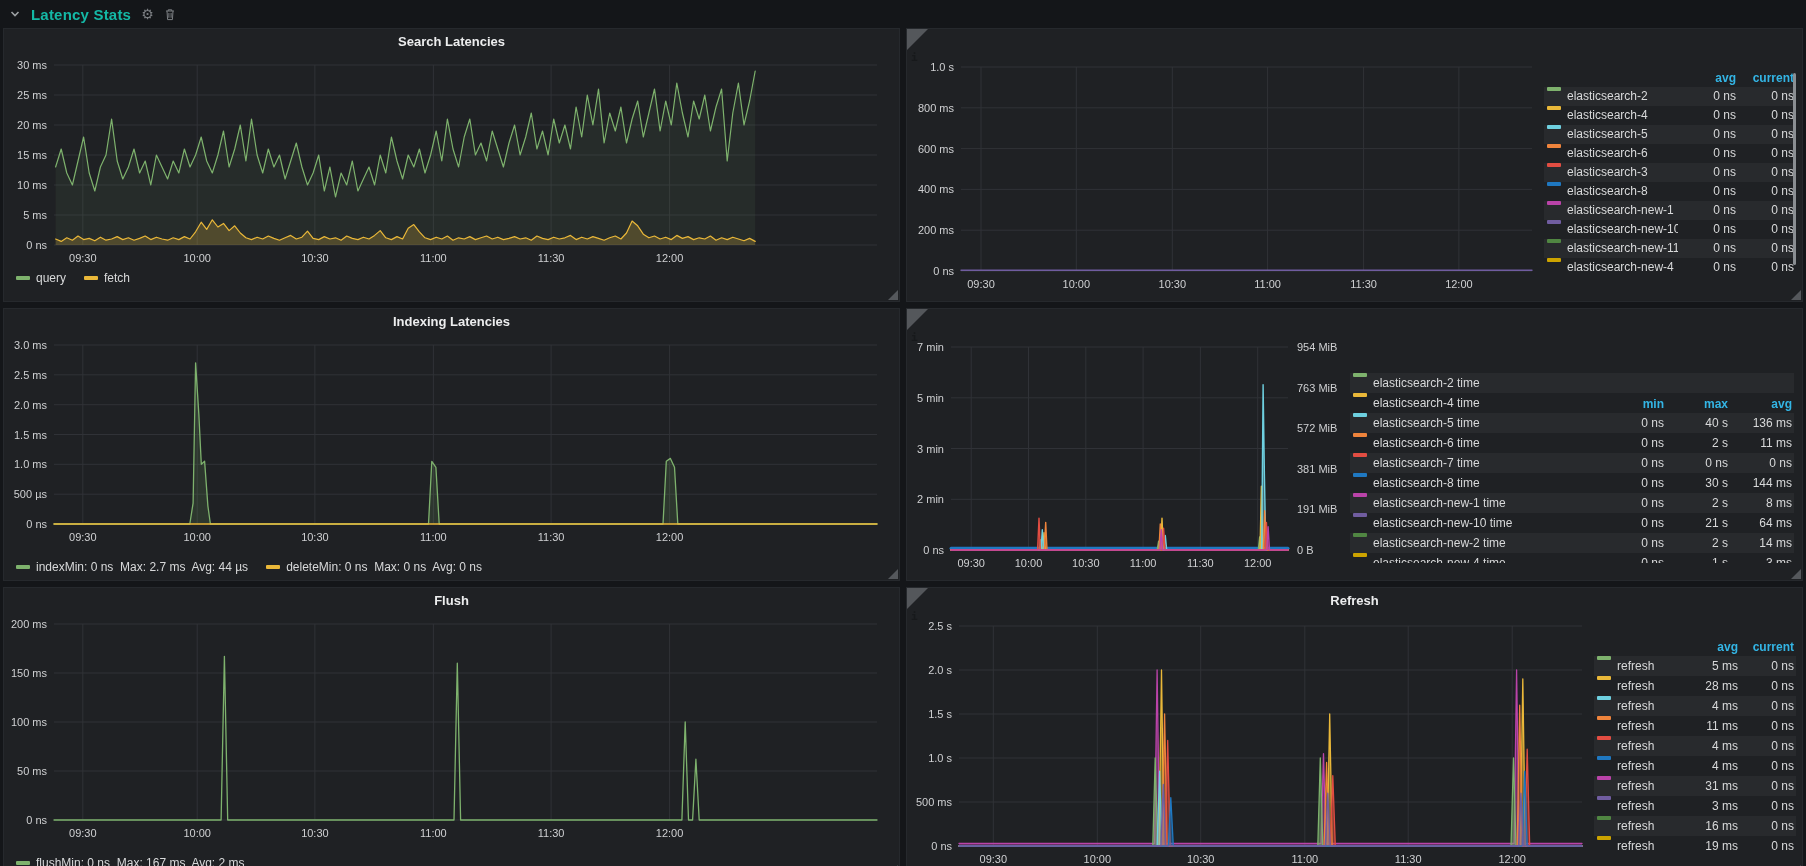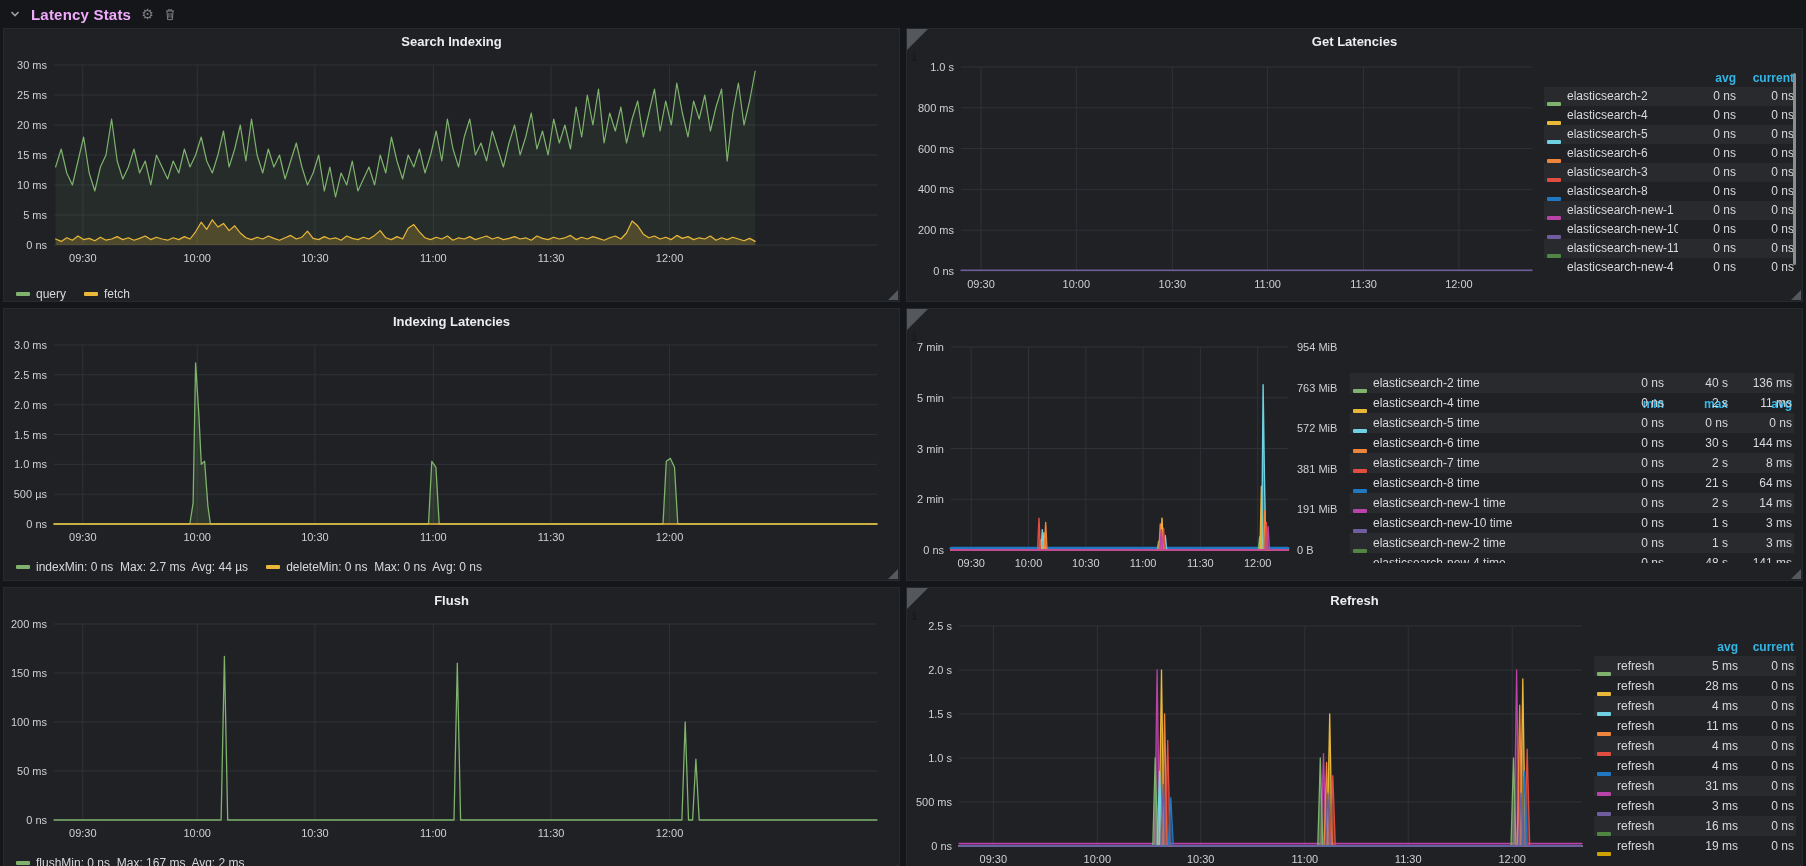--- a/index.html
+++ b/index.html
@@ -1,39 +1,39 @@
 <!DOCTYPE html>
 <html><head>
 <meta charset="utf-8">
 <style>
   html,body{margin:0;padding:0;}
   body{width:1806px;height:866px;overflow:hidden;background:#141619;
        font-family:"Liberation Sans",sans-serif;}
   svg text{font-family:"Liberation Sans",sans-serif;}
   .row-header{height:28px;display:flex;align-items:center;gap:10px;padding-left:9px;}
   .chev{display:flex;align-items:center;cursor:pointer;}
-  .row-title{color:#f0abfc;font-size:15px;font-weight:bold;letter-spacing:.2px;cursor:pointer;}
+  .row-title{color:#14b8a6;font-size:15px;font-weight:bold;letter-spacing:.2px;cursor:pointer;}
   .hicon{color:#7b7e82;font-size:14px;line-height:1;cursor:pointer;display:flex;align-items:center;}
   .dash{display:grid;grid-template-columns:897px 897px;grid-template-rows:274px 273px 290px;gap:6px;padding:0 3px;}
   .panel{position:relative;background:#1f2124;border:1px solid #26292d;overflow:hidden;box-sizing:border-box;}
   .ptitle{height:24px;line-height:26px;text-align:center;color:#ecedee;font-size:13px;font-weight:bold;cursor:pointer;}
   .chart{position:absolute;}
   .inline-legend{position:absolute;display:flex;gap:18px;align-items:center;font-size:12px;color:#d8d9da;}
   .li{display:flex;align-items:center;cursor:pointer;}
   .sw{display:inline-block;width:14px;height:4px;border-radius:1px;margin-right:6px;flex:none;}
   .stats{white-space:pre;}
   .tlegend{position:absolute;font-size:12px;color:#d8d9da;overflow:hidden;}
   .lt-head{display:flex;height:18px;line-height:18px;font-weight:bold;color:#33b5e5;padding-right:2px;}
   .lt-head .spc{flex:1;}
   .c{text-align:right;flex:none;}
   #l-get .c{width:58px;}
   #l-merges .c{width:64px;margin-top:40px;}
   #l-refresh .c{width:56px;}
   .lt-rows{}
-  .lt-row{display:flex;height:19px;line-height:19px;align-items:flex-end;cursor:pointer;padding-right:2px;}
+  .lt-row{display:flex;height:19px;line-height:19px;align-items:flex-start;cursor:pointer;padding-right:2px;}
   #l-merges .lt-row,#l-refresh .lt-row{height:20px;line-height:20px;}
   .lt-rows .lt-row:nth-child(odd){background:rgba(255,255,255,0.045);}
   .lt-row .sw{margin:0 6px 0 3px;}
   .lt-row .lb{flex:1;white-space:nowrap;overflow:hidden;}
   .info{position:absolute;top:0;left:0;width:0;height:0;border-top:21px solid #54575b;border-right:21px solid transparent;cursor:pointer;z-index:3;}
   .info i{position:absolute;top:1px;left:4px;font:bold 11px "DejaVu Sans Mono",monospace;color:#17191b;font-style:normal;}
   .rsz{position:absolute;right:1px;bottom:1px;width:0;height:0;border-bottom:10px solid #55585c;border-left:10px solid transparent;cursor:nwse-resize;z-index:3;}
   .sbar{position:absolute;right:0;top:4px;width:3px;height:192px;background:#8a8e92;border-radius:2px;cursor:pointer;}
 </style>
 </head>
@@ -51,21 +51,21 @@
     <span class="hicon">
       <svg width="12" height="13" viewBox="0 0 12 13">
           <path d="M2 3h8M4.2 3V1.8h3.6V3M3 3l.6 8.6h4.8L9 3M4.9 5v4.8M7.1 5v4.8" fill="none" stroke="#7b7e82" stroke-width="1"></path>
         </svg>
     </span>
   </header>
 
   <div class="dash">
 
     <section class="panel" id="p-search">
-      <div class="ptitle">Search Indexing</div>
+      <div class="ptitle">Search Latencies</div>
       <div class="chart" id="c-search" style="inset: 24px 4px 30px;"><svg width="887" height="218" viewBox="0 0 887 218">
             <line x1="74.8" y1="12" x2="74.8" y2="192" stroke="#303237"></line>
             <text x="74.8" y="209" fill="#cfd0d2" font-size="11" text-anchor="middle">09:30</text>
             <line x1="189.2" y1="12" x2="189.2" y2="192" stroke="#303237"></line>
             <text x="189.2" y="209" fill="#cfd0d2" font-size="11" text-anchor="middle">10:00</text>
             <line x1="306.9" y1="12" x2="306.9" y2="192" stroke="#303237"></line>
             <text x="306.9" y="209" fill="#cfd0d2" font-size="11" text-anchor="middle">10:30</text>
             <line x1="425.4" y1="12" x2="425.4" y2="192" stroke="#303237"></line>
             <text x="425.4" y="209" fill="#cfd0d2" font-size="11" text-anchor="middle">11:00</text>
             <line x1="543.1" y1="12" x2="543.1" y2="192" stroke="#303237"></line>
@@ -84,38 +84,37 @@
             <text x="39" y="136" fill="#cfd0d2" font-size="11" text-anchor="end">10 ms</text>
             <line x1="46" y1="162.0" x2="869" y2="162.0" stroke="#303237"></line>
             <text x="39" y="166" fill="#cfd0d2" font-size="11" text-anchor="end">5 ms</text>
             <line x1="46" y1="192.0" x2="869" y2="192.0" stroke="#303237"></line>
             <text x="39" y="196" fill="#cfd0d2" font-size="11" text-anchor="end">0 ns</text>
             <polygon points="47.6,192.0 47.6,114.0 53.2,96.0 58.8,120.0 64.4,132.0 70.0,108.0 75.6,84.0 81.2,120.0 86.8,138.0 92.4,114.0 98.0,102.0 103.6,66.0 109.2,108.0 114.8,126.0 120.4,114.0 126.0,96.0 131.6,120.0 137.2,108.0 142.8,132.0 148.4,102.0 154.0,114.0 159.6,126.0 165.2,108.0 170.8,120.0 176.4,96.0 182.0,114.0 187.6,102.0 193.2,84.0 198.7,108.0 204.3,120.0 209.9,102.0 215.5,78.0 221.1,114.0 226.7,96.0 232.3,72.0 237.9,108.0 243.5,66.0 249.1,102.0 254.7,120.0 260.3,96.0 265.9,114.0 271.5,102.0 277.1,126.0 282.7,108.0 288.3,90.0 293.9,114.0 299.5,132.0 305.1,120.0 310.7,102.0 316.3,138.0 321.9,114.0 327.5,144.0 333.1,120.0 338.7,132.0 344.3,108.0 349.9,138.0 355.4,126.0 361.0,114.0 366.6,132.0 372.2,102.0 377.8,120.0 383.4,84.0 389.0,108.0 394.6,126.0 400.2,102.0 405.8,114.0 411.4,96.0 417.0,120.0 422.6,102.0 428.2,78.0 433.8,108.0 439.4,66.0 445.0,96.0 450.6,114.0 456.2,84.0 461.8,66.0 467.4,102.0 473.0,90.0 478.6,108.0 484.2,78.0 489.8,96.0 495.4,114.0 501.0,90.0 506.6,72.0 512.1,102.0 517.7,84.0 523.3,60.0 528.9,96.0 534.5,78.0 540.1,102.0 545.7,66.0 551.3,90.0 556.9,72.0 562.5,96.0 568.1,54.0 573.7,84.0 579.3,42.0 584.9,72.0 590.5,36.0 596.1,90.0 601.7,60.0 607.3,78.0 612.9,54.0 618.5,90.0 624.1,66.0 629.7,48.0 635.3,84.0 640.9,60.0 646.5,36.0 652.1,78.0 657.7,48.0 663.3,72.0 668.8,30.0 674.4,60.0 680.0,84.0 685.6,48.0 691.2,66.0 696.8,42.0 702.4,78.0 708.0,54.0 713.6,36.0 719.2,108.0 724.8,60.0 730.4,30.0 736.0,72.0 741.6,48.0 747.2,18.0 747.2,192.0" fill="#7EB26D" fill-opacity="0.08"></polygon>
             <polyline points="47.6,114.0 53.2,96.0 58.8,120.0 64.4,132.0 70.0,108.0 75.6,84.0 81.2,120.0 86.8,138.0 92.4,114.0 98.0,102.0 103.6,66.0 109.2,108.0 114.8,126.0 120.4,114.0 126.0,96.0 131.6,120.0 137.2,108.0 142.8,132.0 148.4,102.0 154.0,114.0 159.6,126.0 165.2,108.0 170.8,120.0 176.4,96.0 182.0,114.0 187.6,102.0 193.2,84.0 198.7,108.0 204.3,120.0 209.9,102.0 215.5,78.0 221.1,114.0 226.7,96.0 232.3,72.0 237.9,108.0 243.5,66.0 249.1,102.0 254.7,120.0 260.3,96.0 265.9,114.0 271.5,102.0 277.1,126.0 282.7,108.0 288.3,90.0 293.9,114.0 299.5,132.0 305.1,120.0 310.7,102.0 316.3,138.0 321.9,114.0 327.5,144.0 333.1,120.0 338.7,132.0 344.3,108.0 349.9,138.0 355.4,126.0 361.0,114.0 366.6,132.0 372.2,102.0 377.8,120.0 383.4,84.0 389.0,108.0 394.6,126.0 400.2,102.0 405.8,114.0 411.4,96.0 417.0,120.0 422.6,102.0 428.2,78.0 433.8,108.0 439.4,66.0 445.0,96.0 450.6,114.0 456.2,84.0 461.8,66.0 467.4,102.0 473.0,90.0 478.6,108.0 484.2,78.0 489.8,96.0 495.4,114.0 501.0,90.0 506.6,72.0 512.1,102.0 517.7,84.0 523.3,60.0 528.9,96.0 534.5,78.0 540.1,102.0 545.7,66.0 551.3,90.0 556.9,72.0 562.5,96.0 568.1,54.0 573.7,84.0 579.3,42.0 584.9,72.0 590.5,36.0 596.1,90.0 601.7,60.0 607.3,78.0 612.9,54.0 618.5,90.0 624.1,66.0 629.7,48.0 635.3,84.0 640.9,60.0 646.5,36.0 652.1,78.0 657.7,48.0 663.3,72.0 668.8,30.0 674.4,60.0 680.0,84.0 685.6,48.0 691.2,66.0 696.8,42.0 702.4,78.0 708.0,54.0 713.6,36.0 719.2,108.0 724.8,60.0 730.4,30.0 736.0,72.0 741.6,48.0 747.2,18.0" fill="none" stroke="#7EB26D" stroke-width="1.2" stroke-linejoin="round" stroke-linecap="round"></polyline>
             <polygon points="47.6,192.0 47.6,186.0 53.2,188.4 58.8,184.8 64.4,187.2 70.0,183.0 75.6,186.6 81.2,185.4 86.8,187.8 92.4,184.2 98.0,187.2 103.6,186.0 109.2,183.6 114.8,186.6 120.4,184.8 126.0,187.2 131.6,185.4 137.2,183.0 142.8,186.6 148.4,184.2 154.0,186.0 159.6,187.2 165.2,184.8 170.8,186.6 176.4,183.6 182.0,186.0 187.6,178.8 193.2,169.2 198.7,176.4 204.3,166.8 209.9,174.0 215.5,170.4 221.1,177.6 226.7,172.8 232.3,180.0 237.9,184.8 243.5,186.6 249.1,184.2 254.7,186.0 260.3,183.0 265.9,185.4 271.5,187.2 277.1,184.8 282.7,182.4 288.3,186.0 293.9,184.2 299.5,178.2 305.1,185.4 310.7,186.6 316.3,183.6 321.9,186.0 327.5,184.8 333.1,187.2 338.7,183.0 344.3,185.4 349.9,186.6 355.4,184.2 361.0,186.0 366.6,182.4 372.2,177.6 377.8,184.8 383.4,186.6 389.0,183.6 394.6,186.0 400.2,175.2 405.8,171.6 411.4,178.8 417.0,184.8 422.6,186.6 428.2,184.2 433.8,186.0 439.4,183.0 445.0,187.2 450.6,184.8 456.2,186.0 461.8,183.6 467.4,186.6 473.0,184.8 478.6,183.0 484.2,186.0 489.8,184.2 495.4,186.6 501.0,185.4 506.6,183.6 512.1,186.0 517.7,184.8 523.3,187.2 528.9,183.0 534.5,185.4 540.1,186.6 545.7,184.2 551.3,186.0 556.9,184.8 562.5,182.4 568.1,186.6 573.7,184.2 579.3,186.0 584.9,183.6 590.5,185.4 596.1,187.2 601.7,184.8 607.3,183.0 612.9,186.0 618.5,180.0 624.1,168.0 629.7,172.8 635.3,181.2 640.9,184.8 646.5,183.0 652.1,186.0 657.7,184.2 663.3,186.6 668.8,182.4 674.4,185.4 680.0,183.6 685.6,186.6 691.2,184.8 696.8,186.0 702.4,183.0 708.0,187.2 713.6,184.8 719.2,186.6 724.8,184.2 730.4,186.0 736.0,187.8 741.6,185.4 747.2,188.4 747.2,192.0" fill="#EAB839" fill-opacity="0.22"></polygon>
             <polyline points="47.6,186.0 53.2,188.4 58.8,184.8 64.4,187.2 70.0,183.0 75.6,186.6 81.2,185.4 86.8,187.8 92.4,184.2 98.0,187.2 103.6,186.0 109.2,183.6 114.8,186.6 120.4,184.8 126.0,187.2 131.6,185.4 137.2,183.0 142.8,186.6 148.4,184.2 154.0,186.0 159.6,187.2 165.2,184.8 170.8,186.6 176.4,183.6 182.0,186.0 187.6,178.8 193.2,169.2 198.7,176.4 204.3,166.8 209.9,174.0 215.5,170.4 221.1,177.6 226.7,172.8 232.3,180.0 237.9,184.8 243.5,186.6 249.1,184.2 254.7,186.0 260.3,183.0 265.9,185.4 271.5,187.2 277.1,184.8 282.7,182.4 288.3,186.0 293.9,184.2 299.5,178.2 305.1,185.4 310.7,186.6 316.3,183.6 321.9,186.0 327.5,184.8 333.1,187.2 338.7,183.0 344.3,185.4 349.9,186.6 355.4,184.2 361.0,186.0 366.6,182.4 372.2,177.6 377.8,184.8 383.4,186.6 389.0,183.6 394.6,186.0 400.2,175.2 405.8,171.6 411.4,178.8 417.0,184.8 422.6,186.6 428.2,184.2 433.8,186.0 439.4,183.0 445.0,187.2 450.6,184.8 456.2,186.0 461.8,183.6 467.4,186.6 473.0,184.8 478.6,183.0 484.2,186.0 489.8,184.2 495.4,186.6 501.0,185.4 506.6,183.6 512.1,186.0 517.7,184.8 523.3,187.2 528.9,183.0 534.5,185.4 540.1,186.6 545.7,184.2 551.3,186.0 556.9,184.8 562.5,182.4 568.1,186.6 573.7,184.2 579.3,186.0 584.9,183.6 590.5,185.4 596.1,187.2 601.7,184.8 607.3,183.0 612.9,186.0 618.5,180.0 624.1,168.0 629.7,172.8 635.3,181.2 640.9,184.8 646.5,183.0 652.1,186.0 657.7,184.2 663.3,186.6 668.8,182.4 674.4,185.4 680.0,183.6 685.6,186.6 691.2,184.8 696.8,186.0 702.4,183.0 708.0,187.2 713.6,184.8 719.2,186.6 724.8,184.2 730.4,186.0 736.0,187.8 741.6,185.4 747.2,188.4" fill="none" stroke="#EAB839" stroke-width="1.2" stroke-linejoin="round" stroke-linecap="round"></polyline>
           </svg></div>
-      <div class="inline-legend" id="l-search" style="left: 12px; bottom: 0;">
+      <div class="inline-legend" id="l-search" style="left: 12px; bottom: 16px;">
           <span class="li">
             <span class="sw" style="background: rgb(126, 178, 109);"></span>
             <span>query</span>
           </span>
           <span class="li">
             <span class="sw" style="background: rgb(234, 184, 57);"></span>
             <span>fetch</span>
           </span>
         </div>
       <div class="rsz"></div>
     </section>
 
     <section class="panel" id="p-get">
       <div class="info">
           <i>i</i>
         </div>
-      <div class="ptitle">Get Latencies</div>
       <div class="chart" id="c-get" style="inset: 24px 262px 2px 6px;"><svg width="627" height="246" viewBox="0 0 627 246">
             <line x1="68.0" y1="14" x2="68.0" y2="218" stroke="#303237"></line>
             <text x="68.0" y="235" fill="#cfd0d2" font-size="11" text-anchor="middle">09:30</text>
             <line x1="163.3" y1="14" x2="163.3" y2="218" stroke="#303237"></line>
             <text x="163.3" y="235" fill="#cfd0d2" font-size="11" text-anchor="middle">10:00</text>
             <line x1="259.3" y1="14" x2="259.3" y2="218" stroke="#303237"></line>
             <text x="259.3" y="235" fill="#cfd0d2" font-size="11" text-anchor="middle">10:30</text>
             <line x1="354.6" y1="14" x2="354.6" y2="218" stroke="#303237"></line>
             <text x="354.6" y="235" fill="#cfd0d2" font-size="11" text-anchor="middle">11:00</text>
             <line x1="450.6" y1="14" x2="450.6" y2="218" stroke="#303237"></line>

